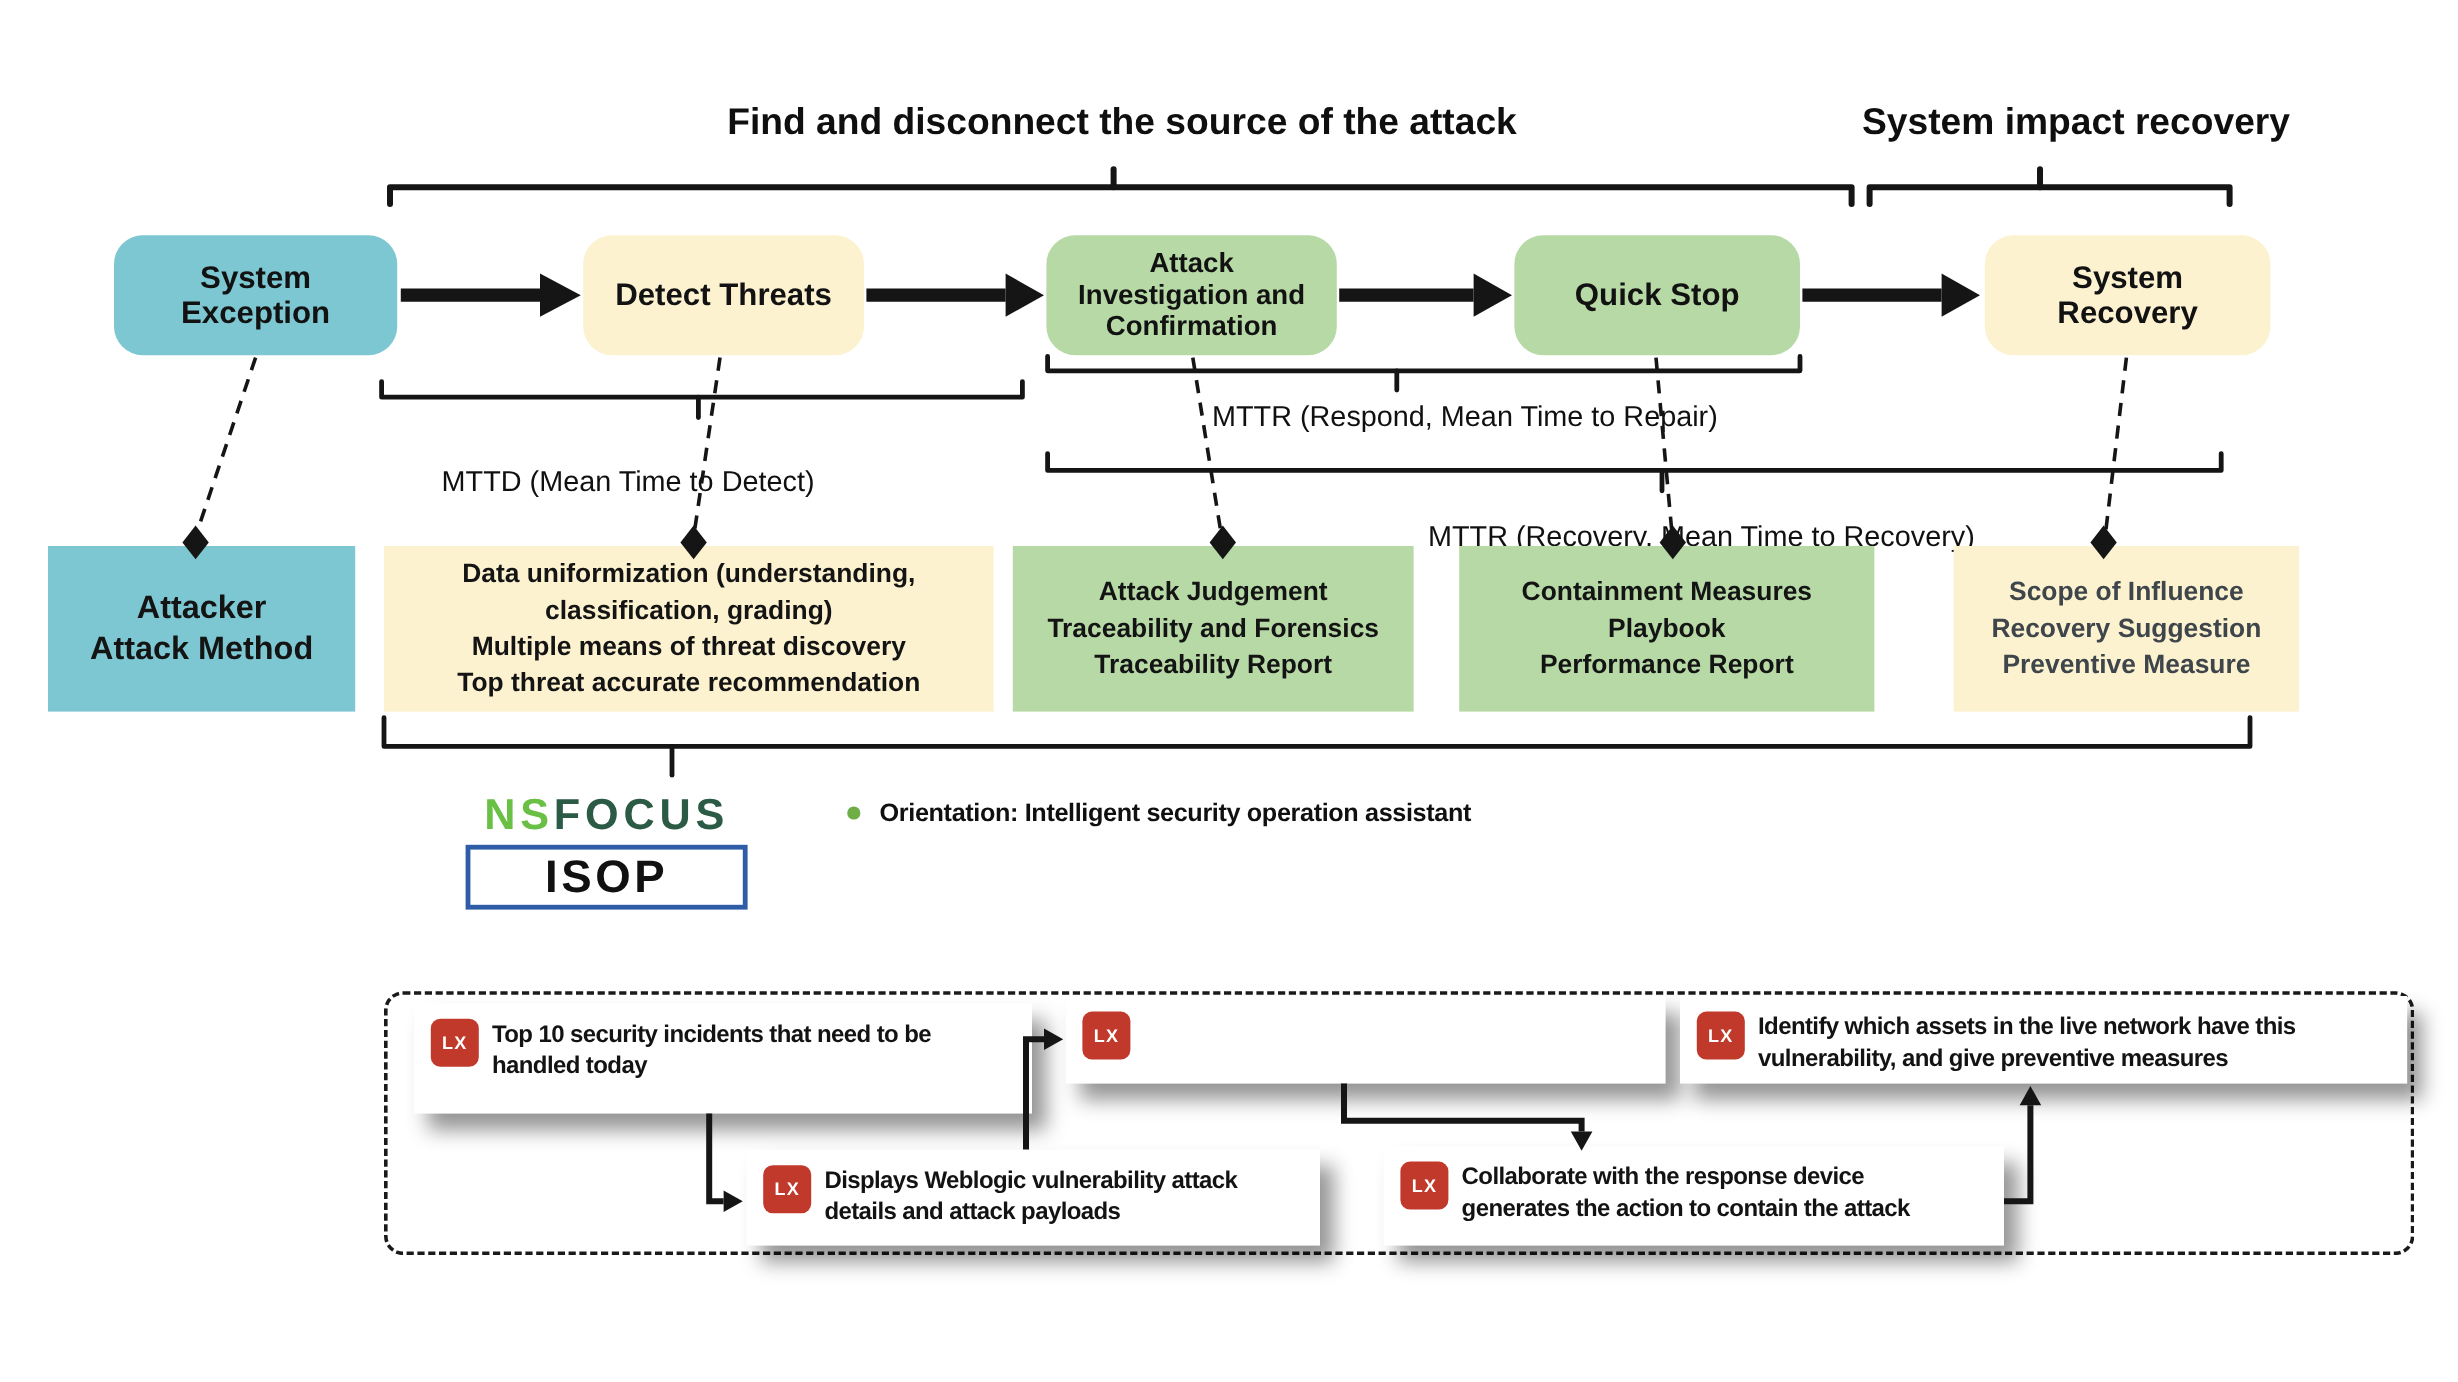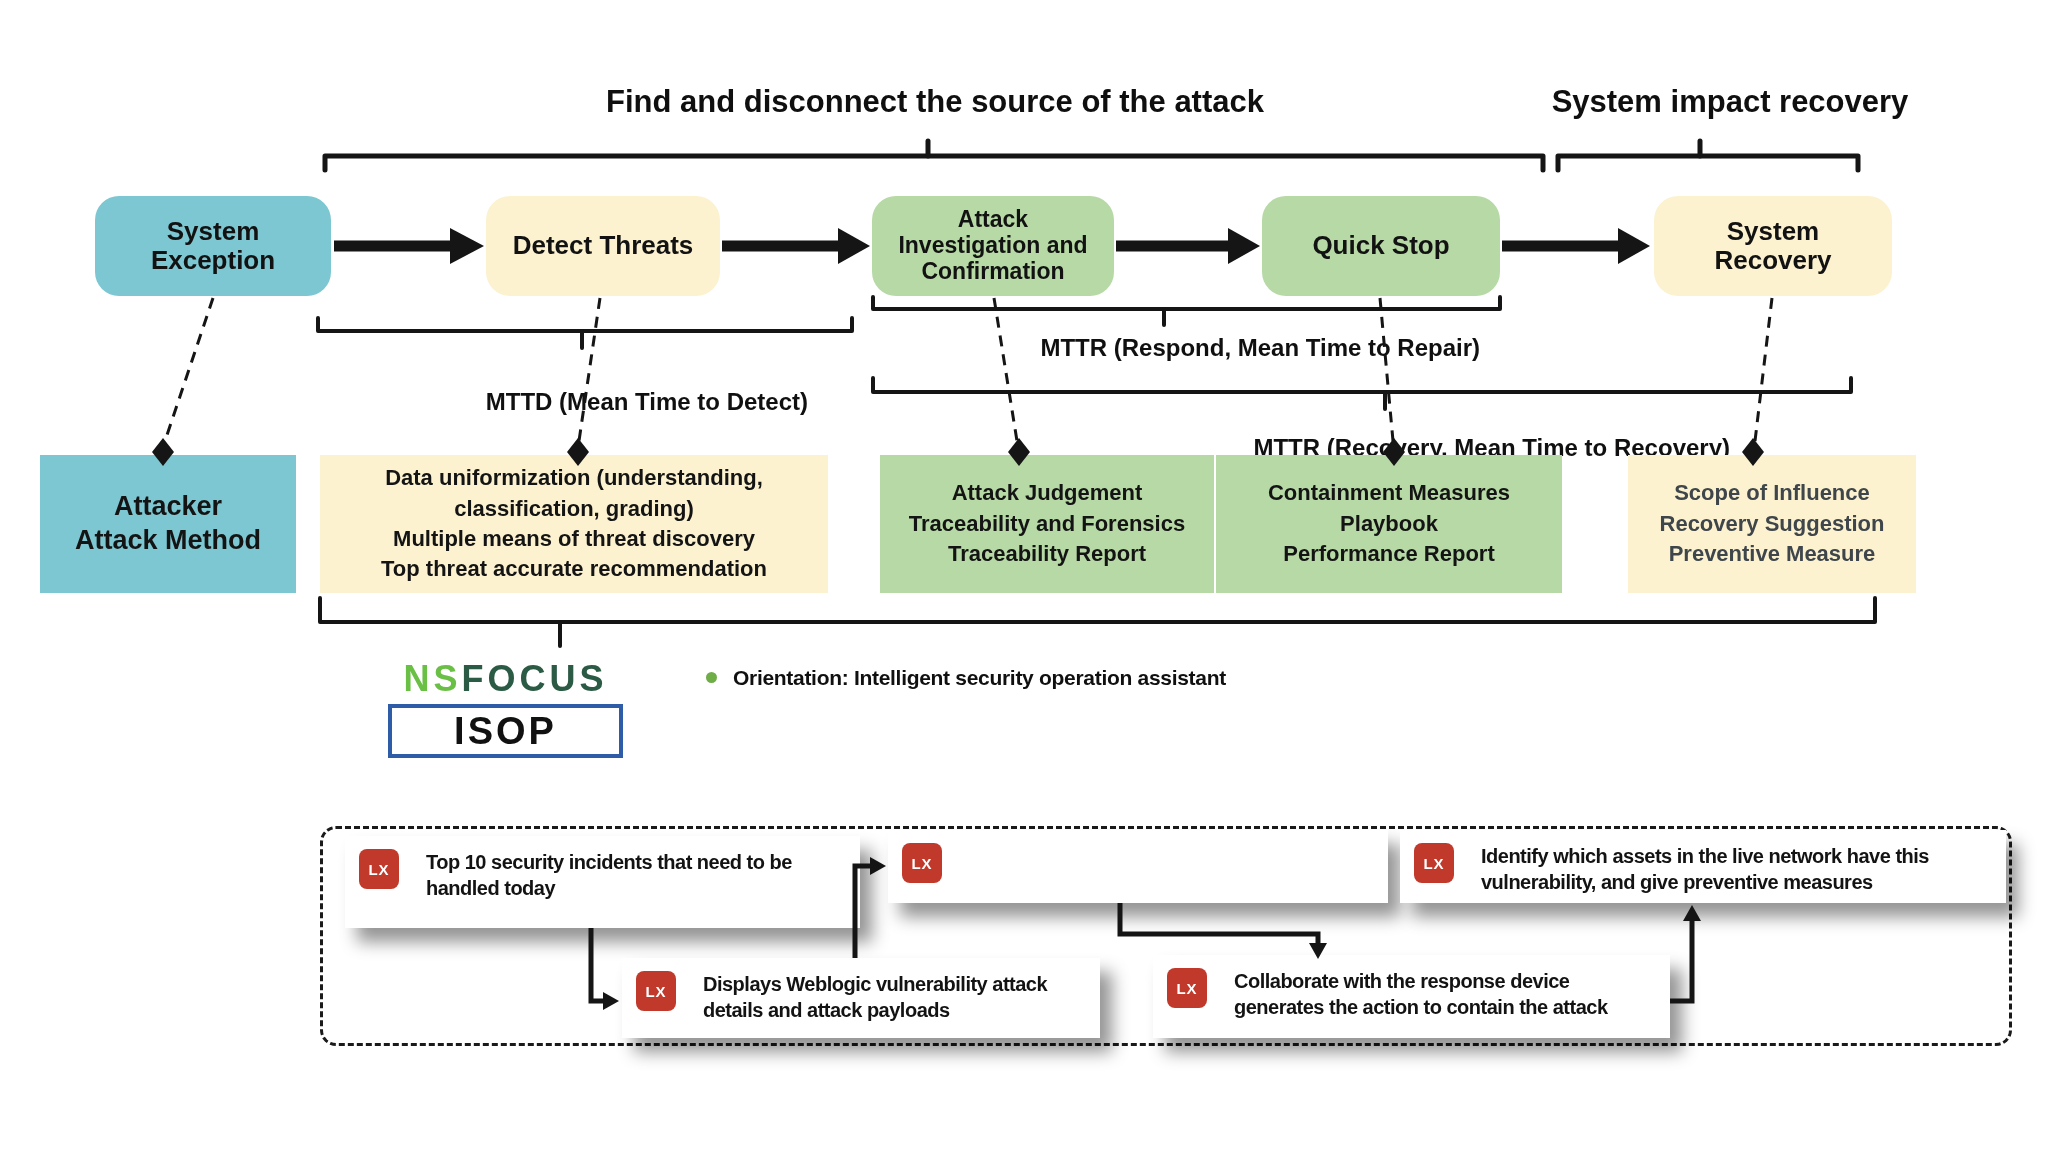--- a/index.html
+++ b/index.html
@@ -12,21 +12,21 @@
   .pre{white-space:pre-line;}
   .heading{font-size:31px;font-weight:bold;text-align:center;color:#0f0f0f;}
   .flowbox{
     display:flex;align-items:center;justify-content:center;text-align:center;
     font-weight:bold;font-size:26px;line-height:1.12;border-radius:24px;color:#121212;
   }
   .flowbox.small{font-size:23px;}
   .teal{background:#7cc7d1;}
   .cream{background:#fcf2d0;}
   .green{background:#b6d9a6;}
-  .metric{font-size:24px;font-weight:bold;text-align:right;color:#101010;}
+  .metric{font-size:24px;font-weight:normal;text-align:left;color:#101010;}
   .detailbox{
     display:flex;align-items:center;justify-content:center;text-align:center;
     font-weight:bold;font-size:22px;line-height:1.38;color:#141414;
   }
   .detailbox.big{font-size:27px;line-height:1.25;}
   .detailbox.gray{color:#3f464b;}
   .nslogo{display:flex;align-items:center;justify-content:center;
     font-size:36px;font-weight:bold;letter-spacing:4px;}
   .ns-light{color:#6abf45;}
   .ns-dark{color:#2b5a45;}
@@ -35,21 +35,21 @@
     font-size:38px;font-weight:bold;letter-spacing:3px;color:#111;
   }
   .bullets{display:flex;flex-direction:column;gap:7px;}
   .bullet-row{display:flex;align-items:flex-start;gap:16px;
     font-size:21px;font-weight:bold;line-height:1.33;letter-spacing:-0.3px;color:#101010;text-align:center;}
   .dot{width:11px;height:11px;border-radius:50%;background:#6fad47;flex:0 0 auto;margin-top:8px;}
   .usecase{border:3px dashed #1a1a1a;border-radius:16px;background:#ffffff;}
   .usecase-label{font-size:29px;font-weight:bold;color:#0f0f0f;}
   .bubble{
     background:#ffffff;box-shadow:12px 14px 16px rgba(0,0,0,0.42);
-    display:flex;align-items:flex-start;gap:27px;padding:13px 14px;z-index:2;
+    display:flex;align-items:flex-start;gap:11px;padding:13px 14px;z-index:2;
   }
   .bubble .txt{font-size:20px;font-weight:bold;line-height:1.32;letter-spacing:-0.5px;color:#131313;}
   .lx{
     width:40px;height:40px;border-radius:8px;background:#c0392b;color:#ffffff;
     display:flex;align-items:center;justify-content:center;
     font-size:15px;font-weight:bold;letter-spacing:1px;flex:0 0 auto;
   }
   svg.overlay{position:absolute;left:0;top:0;z-index:3;pointer-events:none;}
 </style>
 </head>
@@ -71,21 +71,21 @@
 <div class="abs metric" style="left:1010px;top:334px;width:470px;">MTTR (Respond, Mean Time to Repair)</div>
 <div class="abs metric" style="left:368px;top:388px;width:440px;">MTTD (Mean Time to Detect)</div>
 <div class="abs metric" style="left:1190px;top:406px;width:540px;margin-top:28px;">MTTR (Recovery, Mean Time to Recovery)</div>
 
 <div class="abs detailbox big teal pre" style="left:40px;top:455px;width:256px;height:138px;">Attacker
 Attack Method</div>
 <div class="abs detailbox cream pre" style="left:320px;top:455px;width:508px;height:138px;">Data uniformization (understanding,
 classification, grading)
 Multiple means of threat discovery
 Top threat accurate recommendation</div>
-<div class="abs detailbox green pre" style="left:844px;top:455px;width:334px;height:138px;margin-left:36px;">Attack Judgement
+<div class="abs detailbox green pre" style="left:844px;top:455px;width:334px;height:138px;">Attack Judgement
 Traceability and Forensics
 Traceability Report</div>
 <div class="abs detailbox green pre" style="left:1216px;top:455px;width:346px;height:138px;">Containment Measures
 Playbook
 Performance Report</div>
 <div class="abs detailbox cream gray pre" style="left:1628px;top:455px;width:288px;height:138px;">Scope of Influence
 Recovery Suggestion
 Preventive Measure</div>
 
 <div class="abs nslogo" style="left:388px;top:658px;width:235px;height:42px;">

